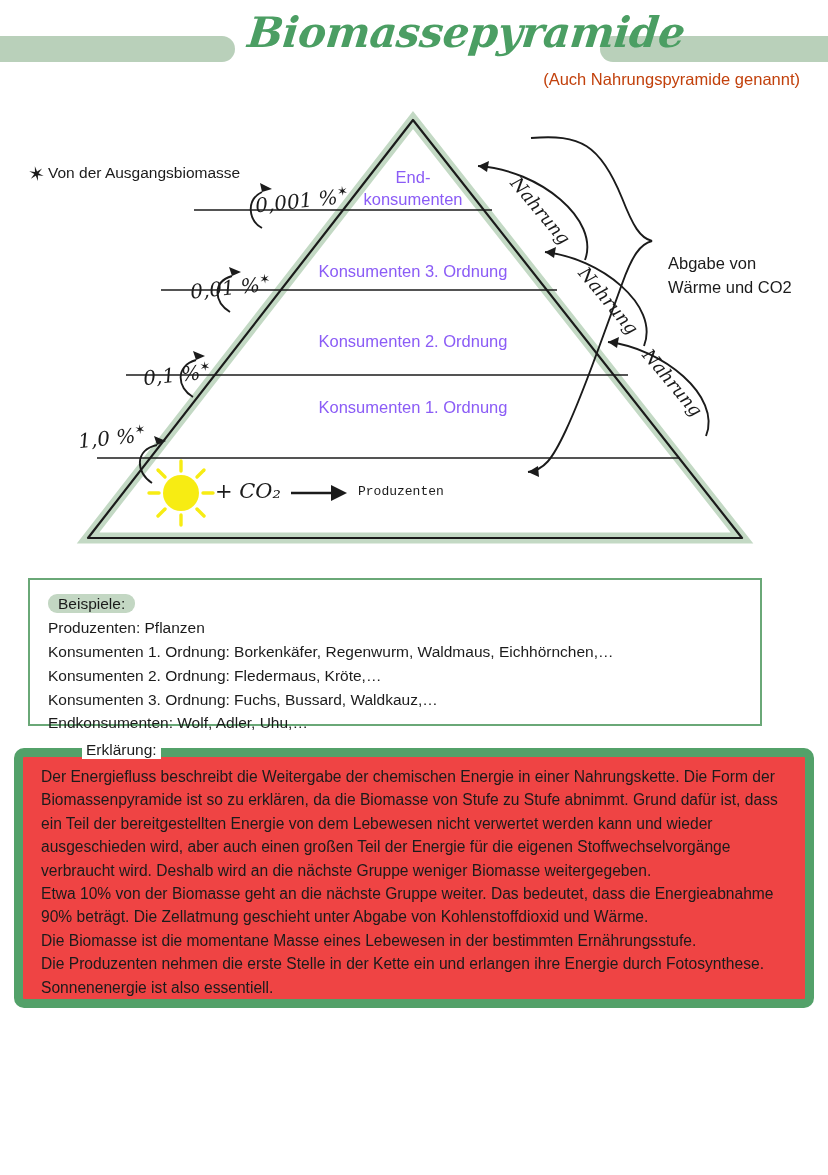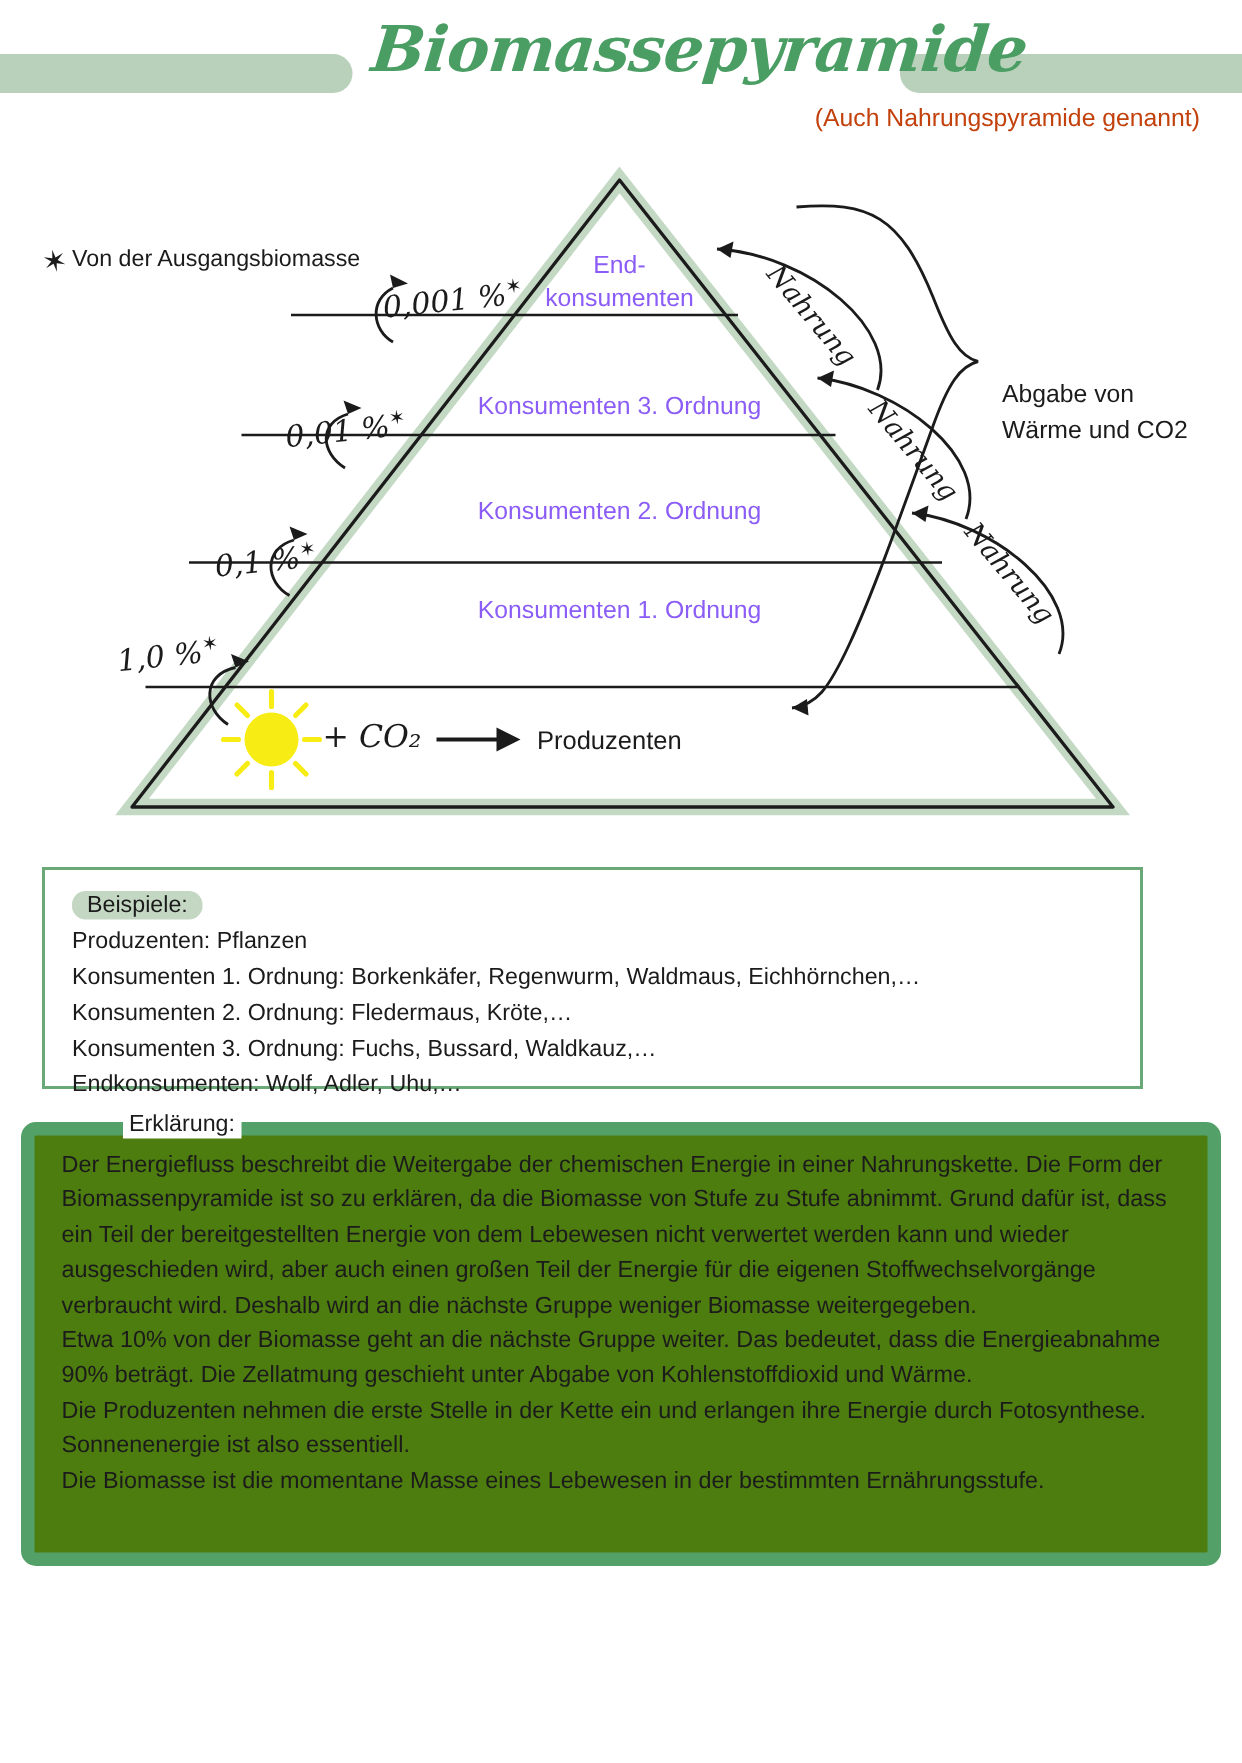--- a/index.html
+++ b/index.html
@@ -131,22 +131,23 @@
   
   .co2-text {
     position: absolute;
     font-family: "DejaVu Serif", serif;
     font-style: italic;
     font-size: 21px;
     white-space: nowrap;
   }
   .producers-label {
     position: absolute;
-    font-size: 17px;
-    white-space: nowrap;
+    font-size: 13px;
+    white-space: nowrap;
+    font-family: Liberation Mono, monospace;
   }
 
   
   #examples-box {
     position: absolute;
     left: 28px;
     top: 578px;
     width: 734px;
     height: 148px;
     border: 2px solid #6aa877;
@@ -167,25 +168,25 @@
     line-height: 1.54;
     white-space: nowrap;
   }
 
   
   #explanation-box {
     position: absolute;
     left: 14px;
     top: 748px;
     width: 800px;
-    height: 296px;
+    height: 260px;
     box-sizing: border-box;
     border: 9px solid #53a169;
     border-radius: 10px;
-    background: #4d7c0f;
+    background: #ef4444;
   }
   #explanation-heading {
     position: absolute;
     left: 82px;
     top: 741px;
     background: #ffffff;
     padding: 0 4px;
     font-size: 15.5px;
     z-index: 3;
   }
@@ -295,16 +296,16 @@
   <div class="examples-line">Konsumenten 2. Ordnung: Fledermaus, Kröte,…</div>
   <div class="examples-line">Konsumenten 3. Ordnung: Fuchs, Bussard, Waldkauz,…</div>
   <div class="examples-line">Endkonsumenten: Wolf, Adler, Uhu,…</div>
 </div>
 
 <div id="explanation-heading">Erklärung:</div>
 <div id="explanation-box">
   <div id="explanation-text">
     <p>Der Energiefluss beschreibt die Weitergabe der chemischen Energie in einer Nahrungskette. Die Form der Biomassenpyramide ist so zu erklären, da die Biomasse von Stufe zu Stufe abnimmt. Grund dafür ist, dass ein Teil der bereitgestellten Energie von dem Lebewesen nicht verwertet werden kann und wieder ausgeschieden wird, aber auch einen großen Teil der Energie für die eigenen Stoffwechselvorgänge verbraucht wird. Deshalb wird an die nächste Gruppe weniger Biomasse weitergegeben.</p>
     <p>Etwa 10% von der Biomasse geht an die nächste Gruppe weiter. Das bedeutet, dass die Energieabnahme 90% beträgt. Die Zellatmung geschieht unter Abgabe von Kohlenstoffdioxid und Wärme.</p>
+    <p>Die Biomasse ist die momentane Masse eines Lebewesen in der bestimmten Ernährungsstufe.</p>
     <p>Die Produzenten nehmen die erste Stelle in der Kette ein und erlangen ihre Energie durch Fotosynthese. Sonnenenergie ist also essentiell.</p>
-    <p>Die Biomasse ist die momentane Masse eines Lebewesen in der bestimmten Ernährungsstufe.</p>
   </div>
 </div>
 
 </body></html>

